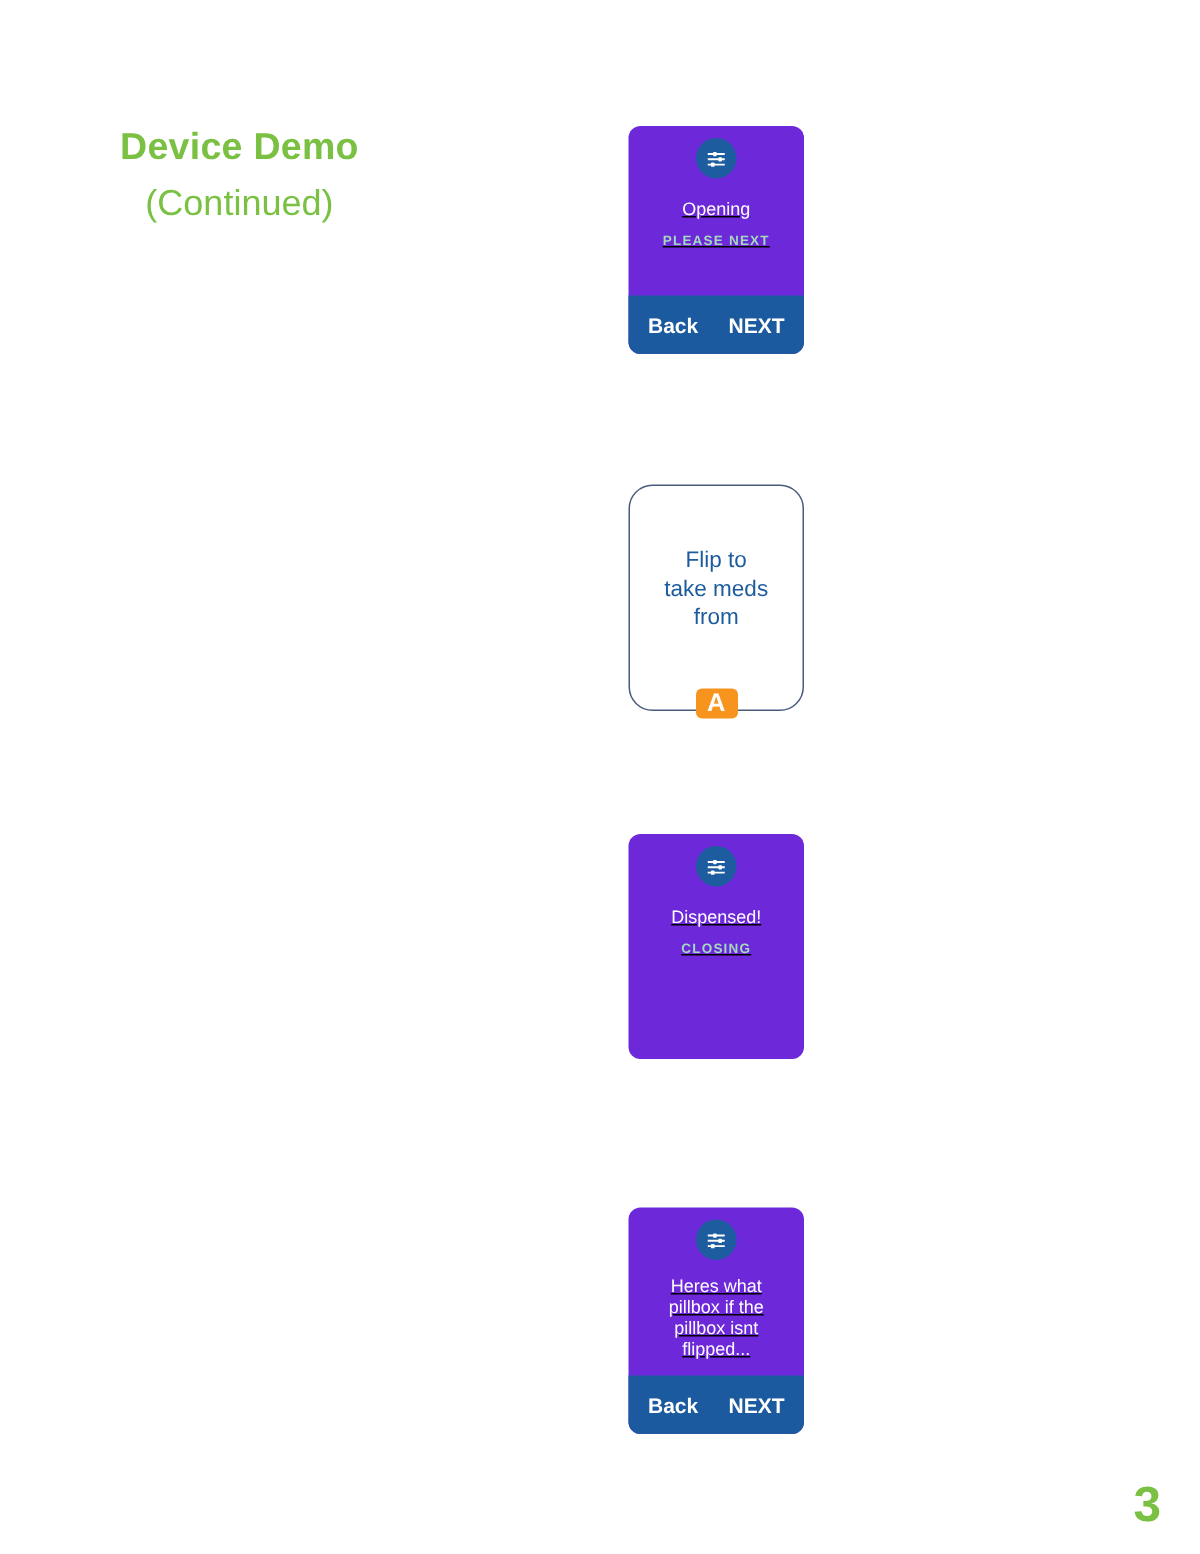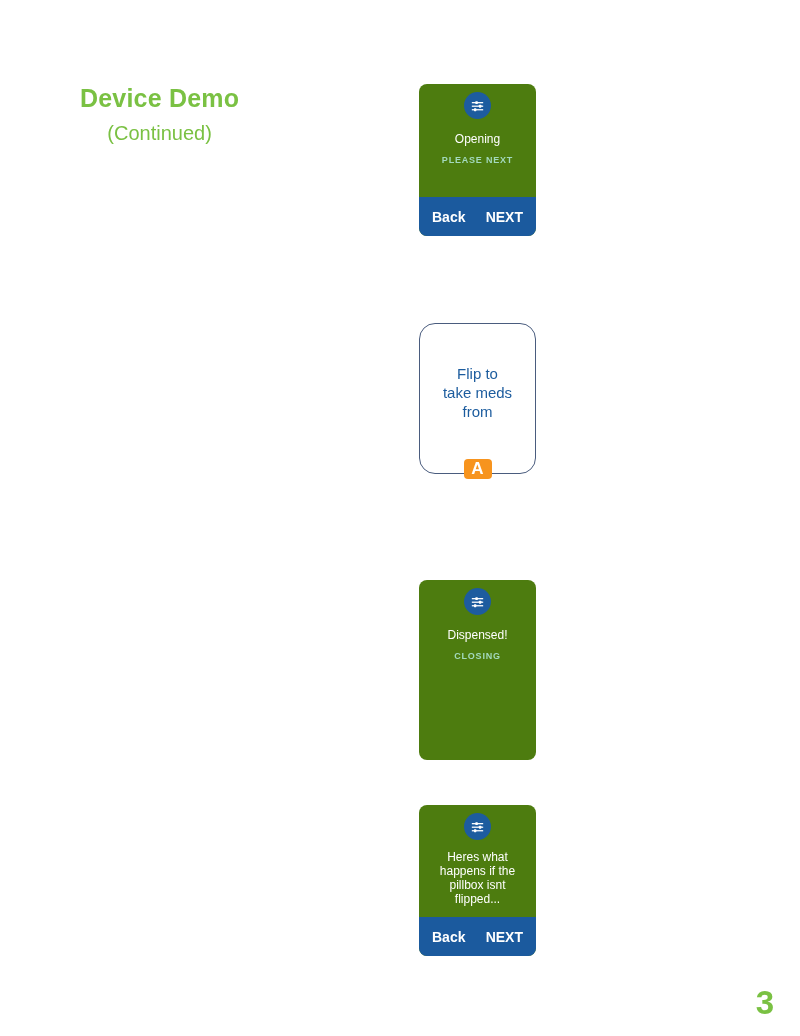--- a/index.html
+++ b/index.html
@@ -7,33 +7,33 @@
   .page {
     position:relative;
     width:800px; height:1036px;
     background:#ffffff;
     font-family:"Liberation Sans", sans-serif;
     overflow:hidden;
     margin:0 auto;
   }
   .header { position:absolute; left:80px; top:84px;text-align:center; }
   .doc-title { font-size:25px; font-weight:bold; color:#7ac143; letter-spacing:0.2px; }
-  .doc-subtitle { font-size:20px; color:#7ac143; margin-top:9px; }
+  .doc-subtitle { font-size:24px; color:#7ac143; margin-top:9px; }
 
   .screen {
     position:absolute; left:419px; width:117px;
     display:flex; flex-direction:column; align-items:center;
   }
-  .screen.blue { background:#4d7c0f; border-radius:8px; }
+  .screen.blue { background:#6d28d9; border-radius:8px;text-decoration:underline; }
   .screen.white {
     background:#ffffff; border:1px solid #4a5c7e; border-radius:16px;gap:25px;
   }
   .s1 { top:84px;  height:152px; }
   .s2 { top:323px; height:151px; }
-  .s3 { top:580px; height:180px; }
+  .s3 { top:556px; height:150px; }
   .s4 { top:805px; height:151px; }
 
   .tune-circle {
     width:27px; height:27px; border-radius:50%;
     background:#1d5c9f; margin-top:8px;
     display:flex; align-items:center; justify-content:center;
     flex:0 0 auto;
   }
   .screen-title { color:#ffffff; font-size:12px; margin-top:13px; }
   .screen-status {
@@ -136,21 +136,21 @@
           <rect x="9" y="6" width="3.4" height="4" rx="0.8" stroke="none"></rect>
           <line x1="4" y1="13" x2="20" y2="13"></line>
           <rect x="14" y="11" width="3.4" height="4" rx="0.8" stroke="none"></rect>
           <line x1="4" y1="18" x2="20" y2="18"></line>
           <rect x="7" y="16" width="3.4" height="4" rx="0.8" stroke="none"></rect>
         </g>
       </svg>
     </span>
     <div class="screen-message">
       <div>Heres what</div>
-      <div>happens if the</div>
+      <div>pillbox if the</div>
       <div>pillbox isnt</div>
       <div>flipped...</div>
     </div>
     <div class="nav-bar">
       <button class="nav-btn">Back</button>
       <button class="nav-btn">NEXT</button>
     </div>
   </div>
 
   <div class="page-number">3</div>

